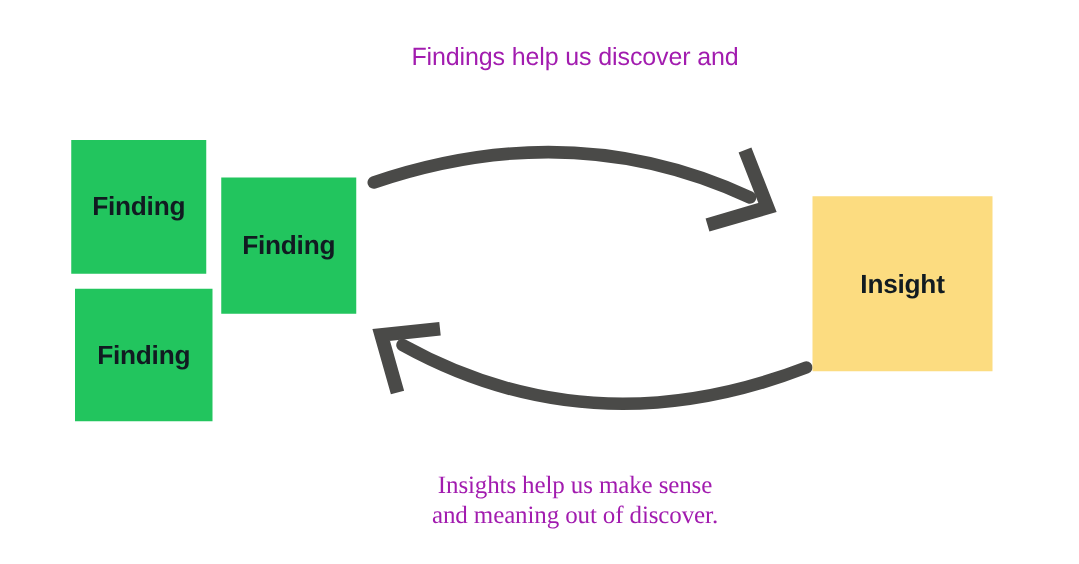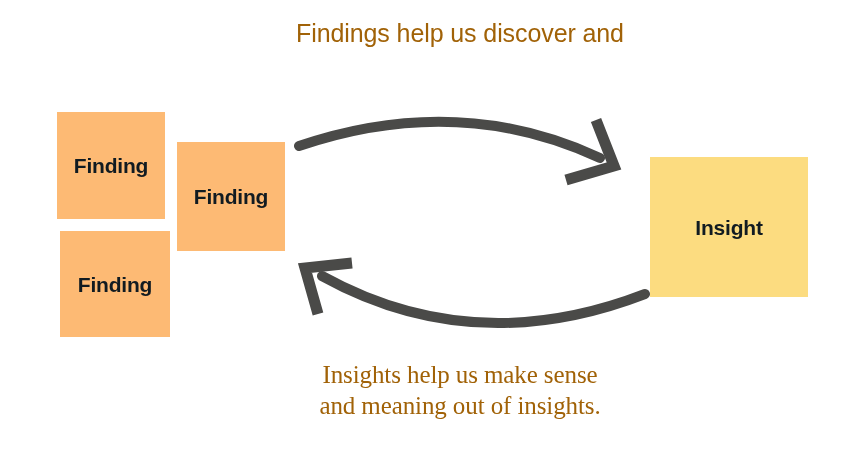--- a/index.html
+++ b/index.html
@@ -27,37 +27,38 @@
     box-sizing: border-box;
   }
   .note .note-label {
     font-weight: bold;
     font-size: 21px;
     line-height: 1;
     color: #111b21;
     letter-spacing: -0.2px;
     white-space: nowrap;
   }
-  .note.finding { background: #fdba74; }
+  .note.finding { background: #22c55e; }
   .note.insight { background: #fcdc80; }
 
   #finding-1 { left: 57px;  top: 112px; width: 108px; height: 107px; }
   #finding-2 { left: 177px; top: 142px; width: 108px; height: 109px; }
   #finding-3 { left: 60px;  top: 231px; width: 110px; height: 106px; }
-  #insight-1 { left: 650px; top: 157px; width: 158px; height: 140px; }
+  #insight-1 { left: 650px; top: 157px; width: 144px; height: 140px; }
 
   
   .caption {
     position: absolute;
     text-align: center;
-    color: #a16207;
-    font-size: 25px;
+    color: #a21caf;
+    font-size: 20px;
     line-height: 1.22;
     font-weight: normal;
     letter-spacing: -0.1px;
+    margin-top: 16px;
   }
   #caption-top    { left: 230px; top: 18px;  width: 460px; }
   #caption-bottom { left: 230px; top: 360px; width: 460px; font-family: Liberation Serif, serif; }
   .caption .line { display: block; }
 
   
   #arrow-layer {
     position: absolute;
     left: 0; top: 0;
     width: 863px; height: 451px;
@@ -95,16 +96,16 @@
   <div class="note insight" id="insight-1">
     <span class="note-label">Insight</span>
   </div>
 
   <div class="caption" id="caption-top">
     <span class="line">Findings help us discover and</span>
   </div>
 
   <div class="caption" id="caption-bottom">
     <span class="line">Insights help us make sense</span>
-    <span class="line">and meaning out of insights.</span>
+    <span class="line">and meaning out of discover.</span>
   </div>
 
 </div>
 
 </body></html>

